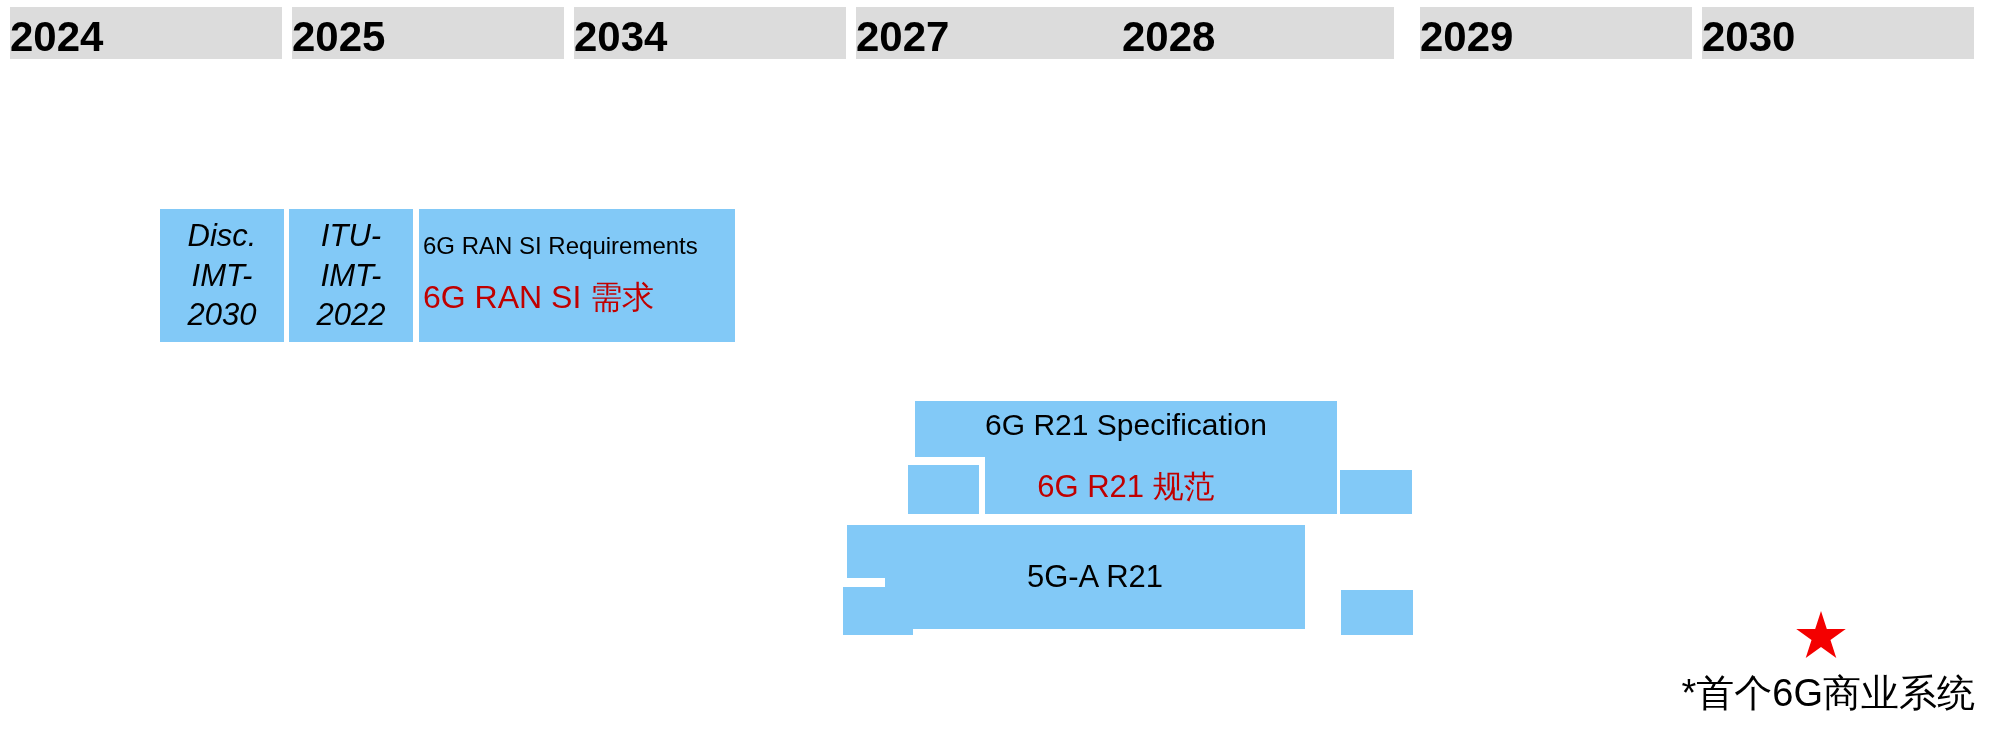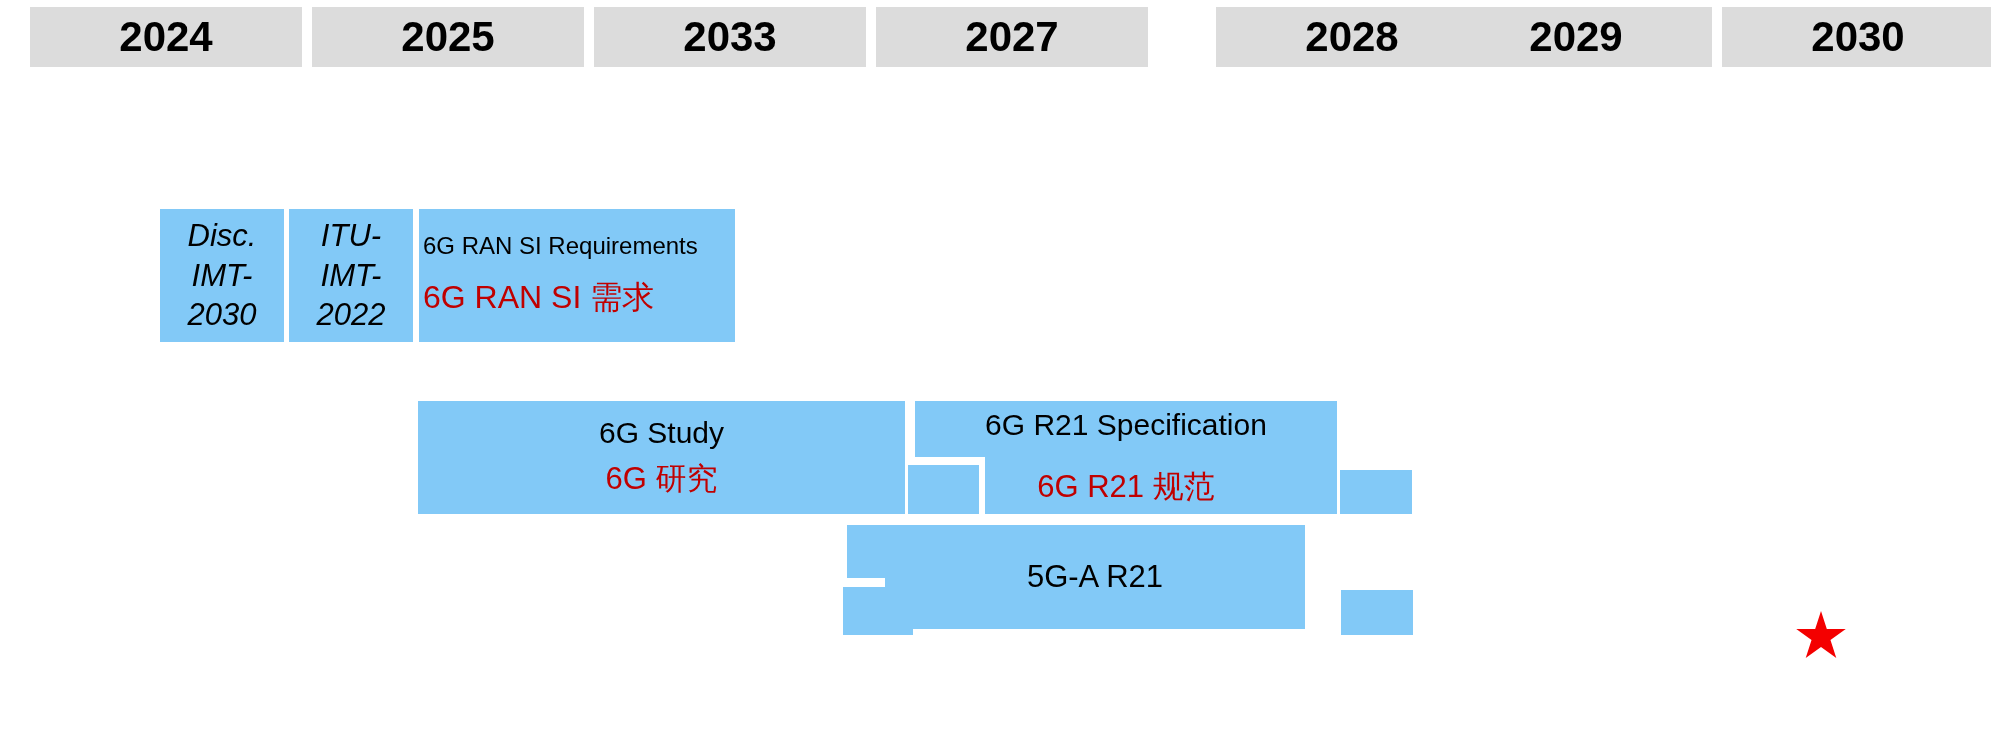--- a/index.html
+++ b/index.html
@@ -16,29 +16,27 @@
     width: 1991px;
     height: 737px;
     background: #ffffff;
     overflow: hidden;
     font-family: "Liberation Sans", "DejaVu Sans", sans-serif;
     color: var(--text-black);
   }
   .year-cell {
     position: absolute;
     top: 7px;
-    height: 60px;
+    height: 52px;
     width: 272px;
     background: var(--header-gray);
-    text-align: center;
     line-height: 60px;
     font-size: 42px;
     font-weight: bold;
     color: var(--text-black);
-    margin-left: 20px;
   }
   .bluebox {
     position: absolute;
     background: var(--box-blue);
   }
   .vtext {
     display: flex;
     flex-direction: column;
     justify-content: center;
   }
@@ -81,23 +79,23 @@
   .star-wrap svg { display: block; width: 100%; height: 100%; }
 </style>
 </head>
 <body>
 
 <div class="canvas">
 
   <div>
     <div class="year-cell" style="left:10px">2024</div>
     <div class="year-cell" style="left:292px">2025</div>
-    <div class="year-cell" style="left:574px">2033</div>
+    <div class="year-cell" style="left:574px">2034</div>
     <div class="year-cell" style="left:856px">2027</div>
-    <div class="year-cell" style="left:1196px">2028</div>
+    <div class="year-cell" style="left:1122px">2028</div>
     <div class="year-cell" style="left:1420px">2029</div>
     <div class="year-cell" style="left:1702px">2030</div>
   </div>
 
 
   <div class="bluebox vtext center-align" style="left:160px; top:209px; width:124px; height:133px">
     <div class="stacked">Disc.
 IMT-
 2030</div>
   </div>
@@ -106,24 +104,20 @@
     <div class="stacked">ITU-
 IMT-
 2022</div>
   </div>
 
   <div class="bluebox vtext left-align" style="left:419px; top:209px; width:316px; height:133px; padding-left:4px; gap:16px">
     <div class="en-xs">6G RAN SI Requirements</div>
     <div class="zh-red-lg">6G RAN SI 需求</div>
   </div>
 
-  <div class="bluebox vtext center-align" style="left:418px; top:401px; width:487px; height:113px; gap:8px">
-    <div class="en-md">6G Study</div>
-    <div class="zh-red">6G 研究</div>
-  </div>
 
   <div class="bluebox" style="left:915px; top:401px; width:75px; height:56px"></div>
   <div class="bluebox" style="left:985px; top:401px; width:352px; height:113px"></div>
   <div class="overlay vtext center-align" style="left:915px; top:401px; width:422px; height:113px; gap:24px">
     <div class="en-md">6G R21 Specification</div>
     <div class="zh-red">6G R21 规范</div>
   </div>
 
   <div class="bluebox" style="left:908px; top:465px; width:71px; height:49px"></div>
   <div class="bluebox" style="left:1340px; top:470px; width:72px; height:44px"></div>
@@ -135,14 +129,15 @@
   </div>
 
   <div class="bluebox" style="left:843px; top:587px; width:70px; height:48px"></div>
   <div class="bluebox" style="left:1341px; top:590px; width:72px; height:45px"></div>
 
   <div class="star-wrap">
     <svg viewBox="0 0 50 50" aria-hidden="true">
       <polygon fill="var(--star-red)" points="25,1 30.6,18.3 48.8,18.3 34.1,28.9 39.7,46.2 25,35.6 10.3,46.2 15.9,28.9 1.2,18.3 19.4,18.3"></polygon>
     </svg>
   </div>
+  <div class="footnote">*首个6G商业系统</div>
 
 </div>
 
 </body></html>

